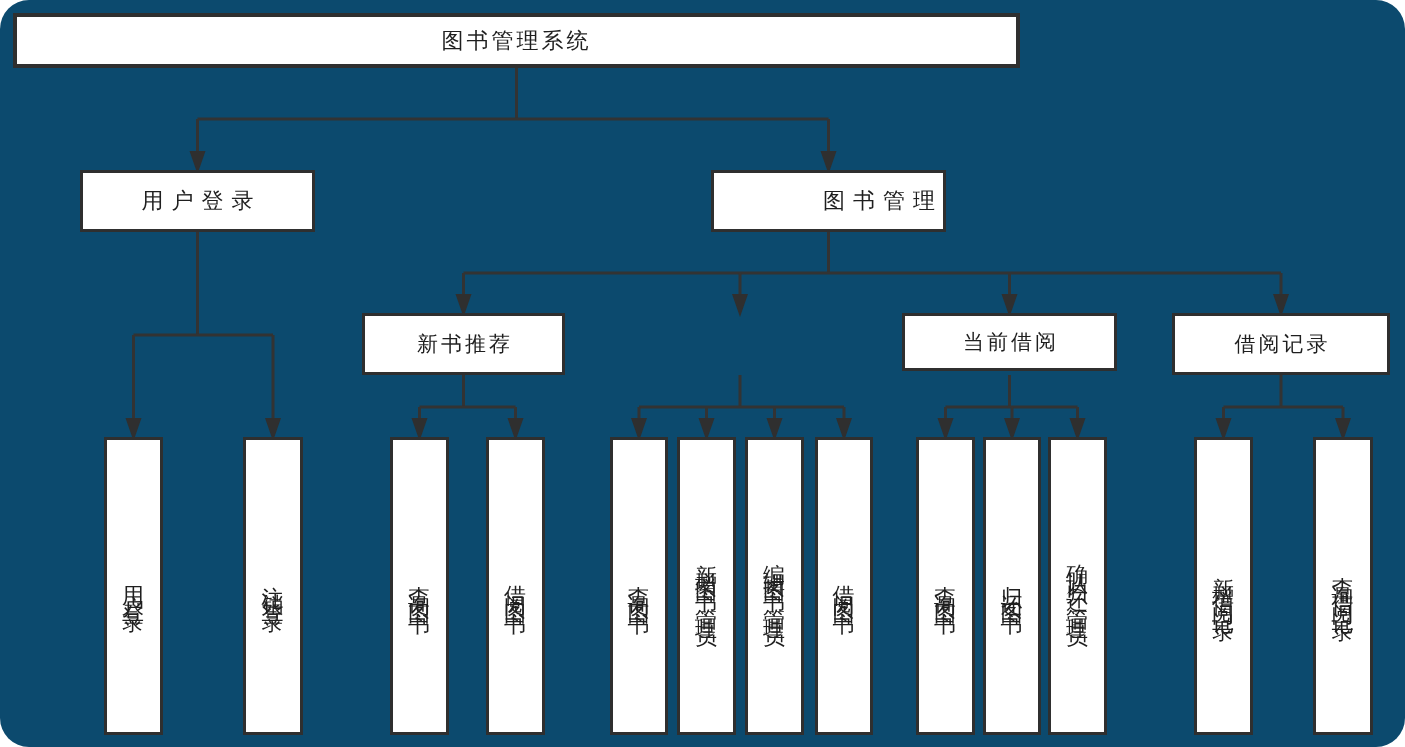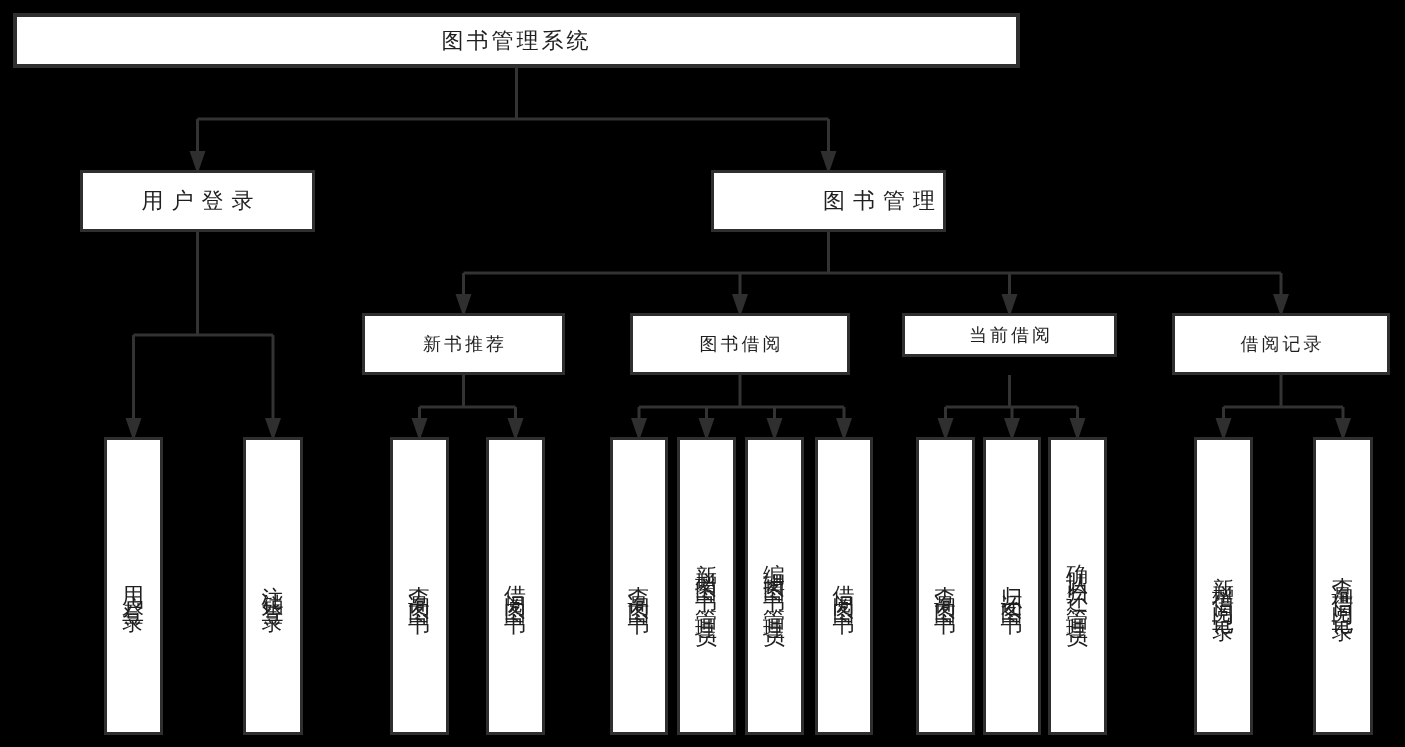--- a/index.html
+++ b/index.html
@@ -5,22 +5,23 @@
   html, body {
     margin: 0;
     padding: 0;
     background: #ffffff;
     font-family: "Liberation Sans", sans-serif;
   }
   #stage {
     position: relative;
     width: 1405px;
     height: 747px;
-    background: #000000;
+    background: #0c4a6e;
     overflow: hidden;
+    border-radius: 29px;
   }
   #connectors {
     position: absolute;
     left: 0;
     top: 0;
     width: 1405px;
     height: 747px;
     pointer-events: none;
   }
   .box {
@@ -38,21 +39,21 @@
     border-width: 4px;
     font-size: 22px;
     letter-spacing: 3px;
   }
   .branch-box {
     font-size: 22px;
     letter-spacing: 8px;
     padding-left: 8px; 
   }
   .module-box {
-    font-size: 18px;
+    font-size: 21px;
     letter-spacing: 3px;
     padding-left: 3px;
   }
   .leaf-box {
     top: 437px;
     height: 298px;
   }
   .vtext {
     display: inline-block;
     writing-mode: vertical-rl;
@@ -155,24 +156,21 @@
   <div class="box branch-box" style="left:80px; top:170px; width:235px; height:62px;">
     <span>用户登录</span>
   </div>
   <div class="box branch-box" style="left:711px; top:170px; width:235px; height:62px;justify-content:flex-end;">
     <span>图书管理</span>
   </div>
 
   <div class="box module-box" style="left:362px; top:313px; width:203px; height:62px;">
     <span>新书推荐</span>
   </div>
-  <div class="box module-box" style="left:630px; top:313px; width:220px; height:62px;">
-    <span>图书借阅</span>
-  </div>
-  <div class="box module-box" style="left:902px; top:313px; width:215px; height:44px;">
+  <div class="box module-box" style="left:902px; top:313px; width:215px; height:58px;">
     <span>当前借阅</span>
   </div>
   <div class="box module-box" style="left:1172px; top:313px; width:218px; height:62px;">
     <span>借阅记录</span>
   </div>
 
   <div class="box leaf-box" style="left:104px; width:59px;">
     <span class="vtext">用户登录</span>
   </div>
   <div class="box leaf-box" style="left:243px; width:60px;">

